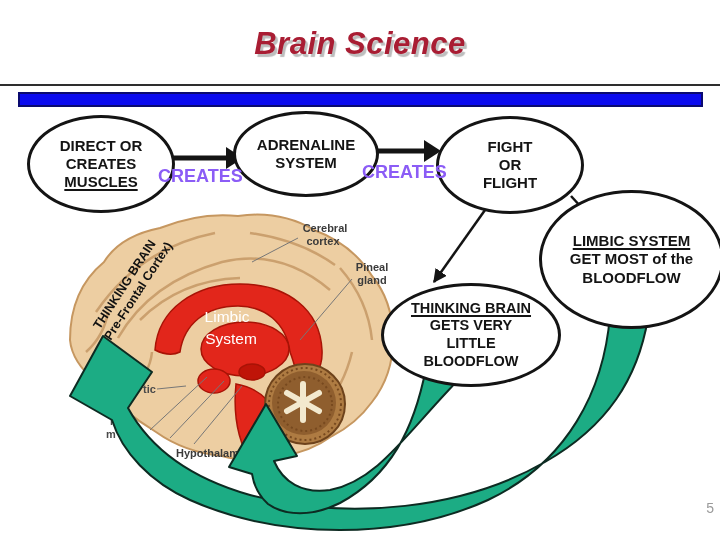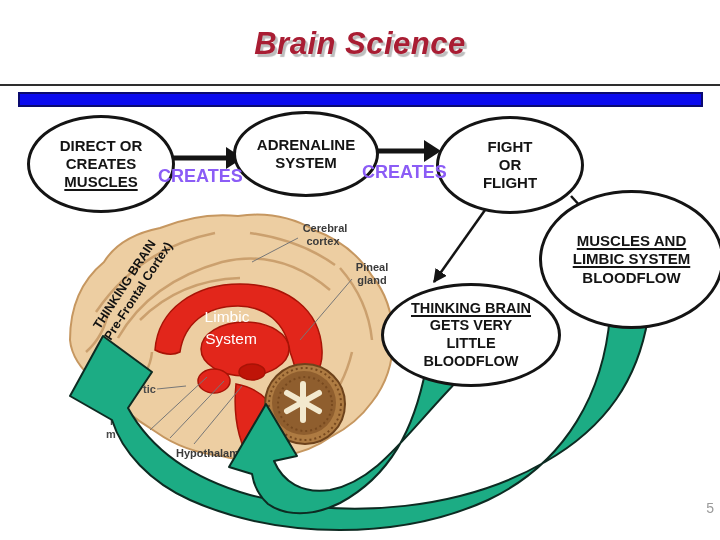--- a/index.html
+++ b/index.html
@@ -175,22 +175,22 @@
 
   <div class="creates" id="creates-2">CREATES</div>
 
   <div class="node" id="node-fight">
     <span>FIGHT</span>
     <span>OR</span>
     <span>FLIGHT</span>
   </div>
 
   <div class="node" id="node-muscles">
-    <span class="u">MUSCLES AND</span>
     <span class="u">LIMBIC SYSTEM</span>
+    <span>GET MOST of the</span>
     <span>BLOODFLOW</span>
   </div>
 
   <div class="node" id="node-thinking">
     <span class="u">THINKING BRAIN</span>
     <span>GETS VERY</span>
     <span>LITTLE</span>
     <span>BLOODFLOW</span>
   </div>
 

